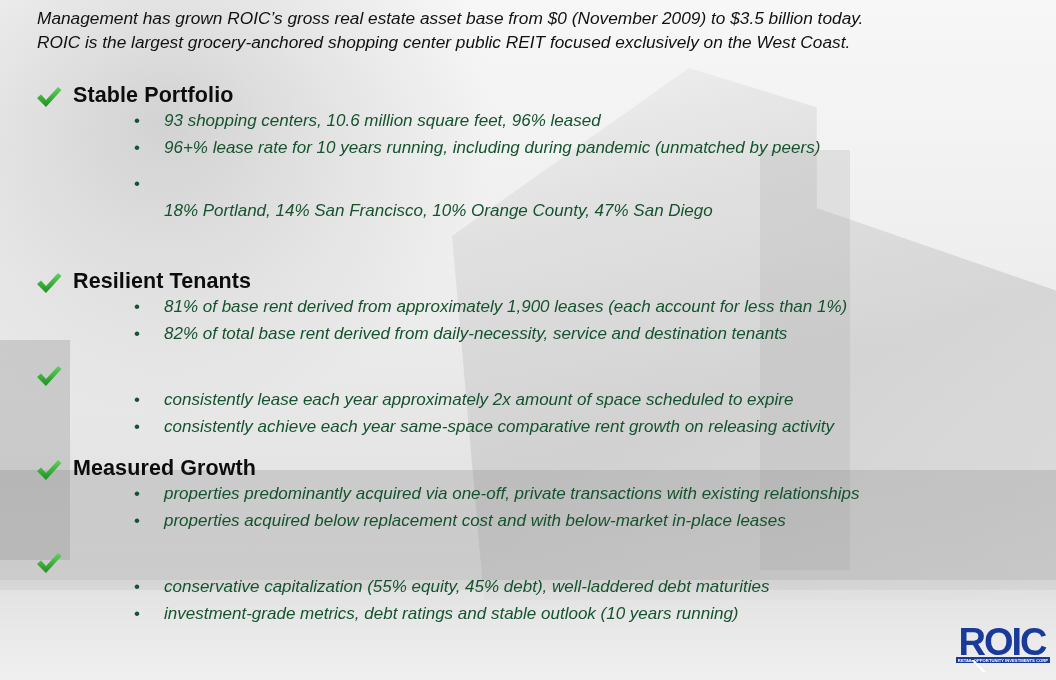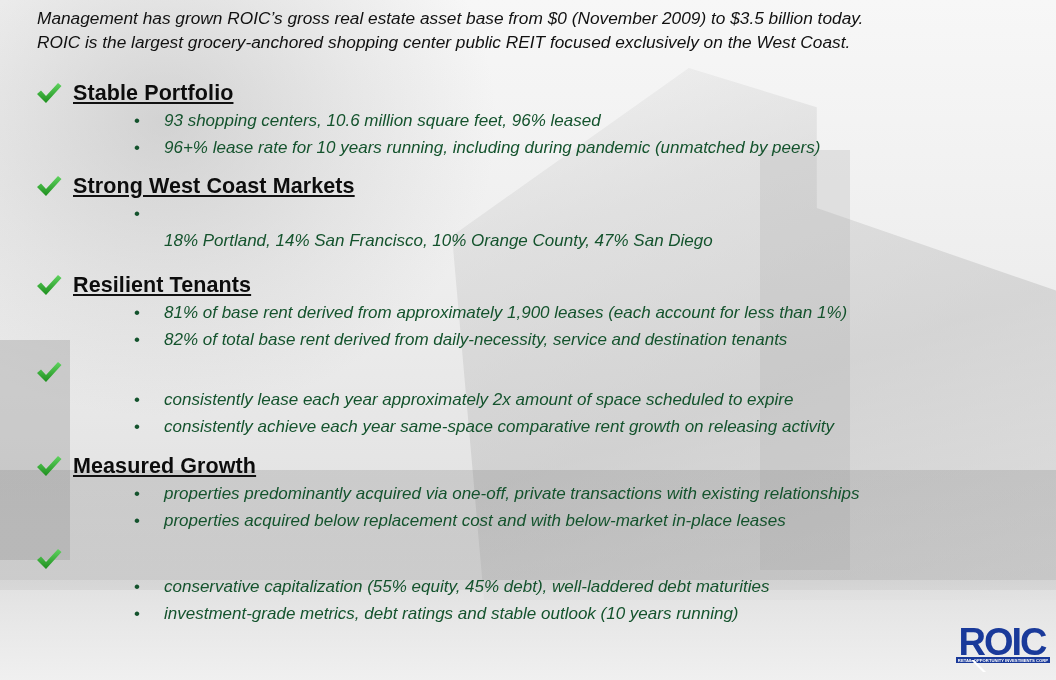--- a/index.html
+++ b/index.html
@@ -39,21 +39,21 @@
       position: absolute; left: 0; top: 580px; width: 1056px; height: 100px;
       background: linear-gradient(180deg, rgba(220,220,220,0.6), rgba(240,240,240,0.9));
     }
 
     .content { position: absolute; inset: 0; padding-left: 20px; }
     .intro {
       position: absolute; left: 37px; top: 6px; width: 1010px;
       font-style: italic; font-size: 17.3px; line-height: 24px; color: #111;
     }
     .section { position: absolute; left: 36px; }
-    .section-head { display: flex; align-items: center; height: 30px; text-decoration: underline; }
+    .section-head { display: flex; align-items: flex-end; height: 30px; }
     .check { width: 26px; height: 22px; margin-right: 11px; }
     .section-title {
       font-weight: bold; font-size: 21.5px; color: #0d0d0d;
       letter-spacing: 0.1px;
     }
     .bullets { list-style: none; margin-left: 98px; }
     .bullets li {
       position: relative; padding-left: 30px;
       font-style: italic; font-size: 17px; line-height: 26.5px; color: #14532d;
     }
@@ -97,41 +97,29 @@
       </svg>
       <span class="section-title">Stable Portfolio</span>
     </div>
     <ul class="bullets">
       <li>93 shopping centers, 10.6 million square feet, 96% leased</li>
       <li>96+% lease rate for 10 years running, including during pandemic (unmatched by peers)</li>
     </ul>
   </div>
 
   <div class="section" style="top:171px;">
-    <div class="section-head">
-      <svg class="check" viewBox="0 0 26 22">
-        <defs>
-            <linearGradient id="cg1" x1="0" y1="0" x2="0" y2="1">
-              <stop offset="0" stop-color="#5fd35f"></stop>
-              <stop offset="1" stop-color="#1e8f1e"></stop>
-            </linearGradient>
-          </defs>
-        <path d="M1 12 L5 8.5 L10 14 L22 1 L25.5 4 L10 21 Z" fill="url(#cg1)"></path>
-      </svg>
-      <span class="section-title">Strong West Coast Markets</span>
-    </div>
     <ul class="bullets">
       <li>
         <br>
         <span>18% Portland, 14% San Francisco, 10% Orange County, 47% San Diego</span>
       </li>
     </ul>
   </div>
 
-  <div class="section" style="top:270px;">
+  <div class="section" style="top:264px;">
     <div class="section-head">
       <svg class="check" viewBox="0 0 26 22">
         <defs>
             <linearGradient id="cg2" x1="0" y1="0" x2="0" y2="1">
               <stop offset="0" stop-color="#5fd35f"></stop>
               <stop offset="1" stop-color="#1e8f1e"></stop>
             </linearGradient>
           </defs>
         <path d="M1 12 L5 8.5 L10 14 L22 1 L25.5 4 L10 21 Z" fill="url(#cg2)"></path>
       </svg>

